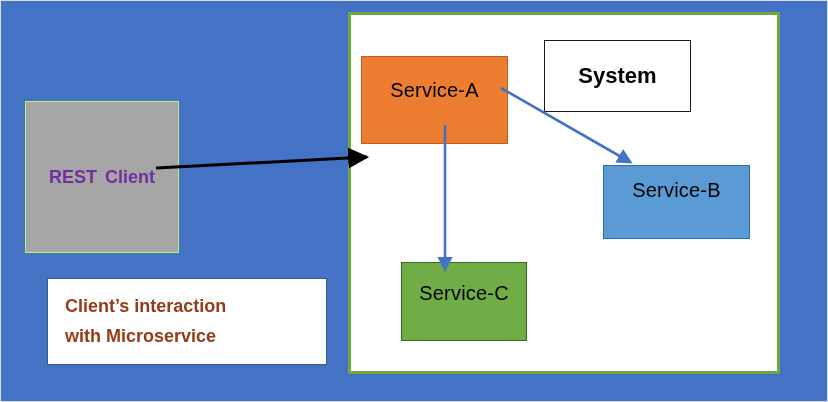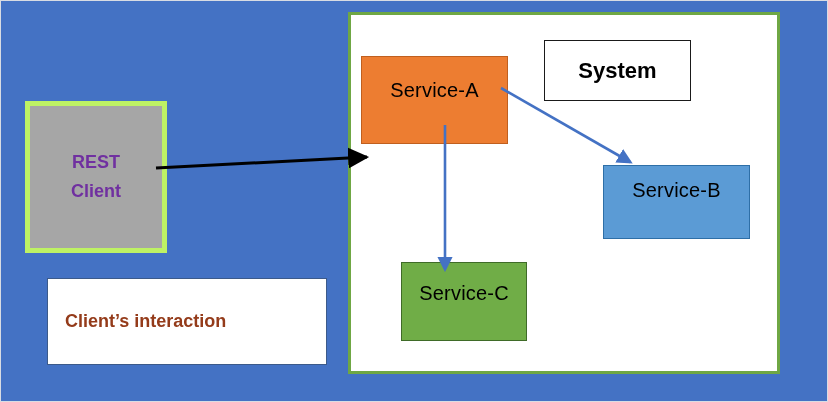--- a/index.html
+++ b/index.html
@@ -65,40 +65,40 @@
     background: #70AD47;
     border: 1px solid #3F6B28;
     align-items: flex-start;
     padding-top: 19px;
   }
 
   
   .rest-client {
     position: absolute;
     left: 24px; top: 100px;
-    width: 142px; height: 152px;
+    width: 154px; height: 152px;
     background: #A6A6A6;
-    border: 5px solid #bef264;
+    border: 1px solid #bef264;
     box-sizing: border-box;
     display: flex;
-    flex-direction: column;
+    flex-direction: row;
     align-items: center;
     justify-content: center;
     gap: 8px;
     color: #7030A0;
     font-weight: bold;
     font-size: 18px;
     line-height: 1.15;
   }
 
   
   .system-label {
     position: absolute;
     left: 543px; top: 39px;
-    width: 147px; height: 61px;
+    width: 147px; height: 72px;
     background: #ffffff;
     border: 1px solid #1a1a1a;
     box-sizing: border-box;
     display: flex;
     align-items: center;
     justify-content: center;
     color: #000000;
     font-weight: bold;
     font-size: 22px;
   }
@@ -137,20 +137,21 @@
 
   <div class="system-panel"></div>
 
   <div class="rest-client">
     <span>REST</span>
     <span>Client</span>
   </div>
 
   <div class="caption-box">
     <span>Client’s interaction</span>
+    <span>with Microservice</span>
   </div>
 
   <div class="node node-a">
     <span>Service-A</span>
   </div>
   <div class="node node-b">
     <span>Service-B</span>
   </div>
   <div class="node node-c">
     <span>Service-C</span>

